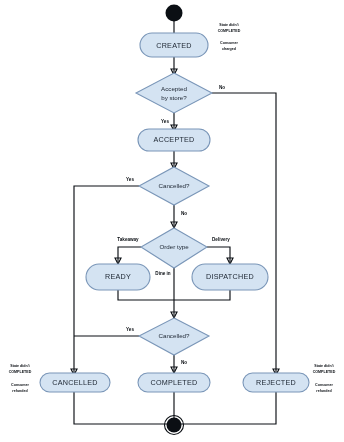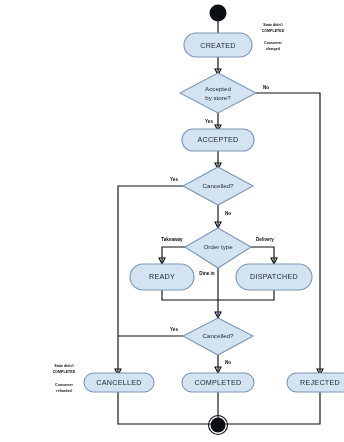--- a/index.html
+++ b/index.html
@@ -3,21 +3,21 @@
 <meta charset="utf-8">
 <style>
   html,body{margin:0;padding:0;}
   body{
     width:344px;height:442px;
     background:#ffffff;
     font-family:"Liberation Sans", sans-serif;
     overflow:hidden;
     position:relative;
   }
-  #diagram-root{position:absolute;inset:0;padding-left:44px;}
+  #diagram-root{position:absolute;inset:0;}
   svg{display:block;}
   .node-label{
     font-family:"Liberation Sans", sans-serif;
     font-size:7.2px;
     fill:#1b2430;
     text-anchor:middle;
     dominant-baseline:middle;
     letter-spacing:0.25px;
   }
   .diamond-label{

